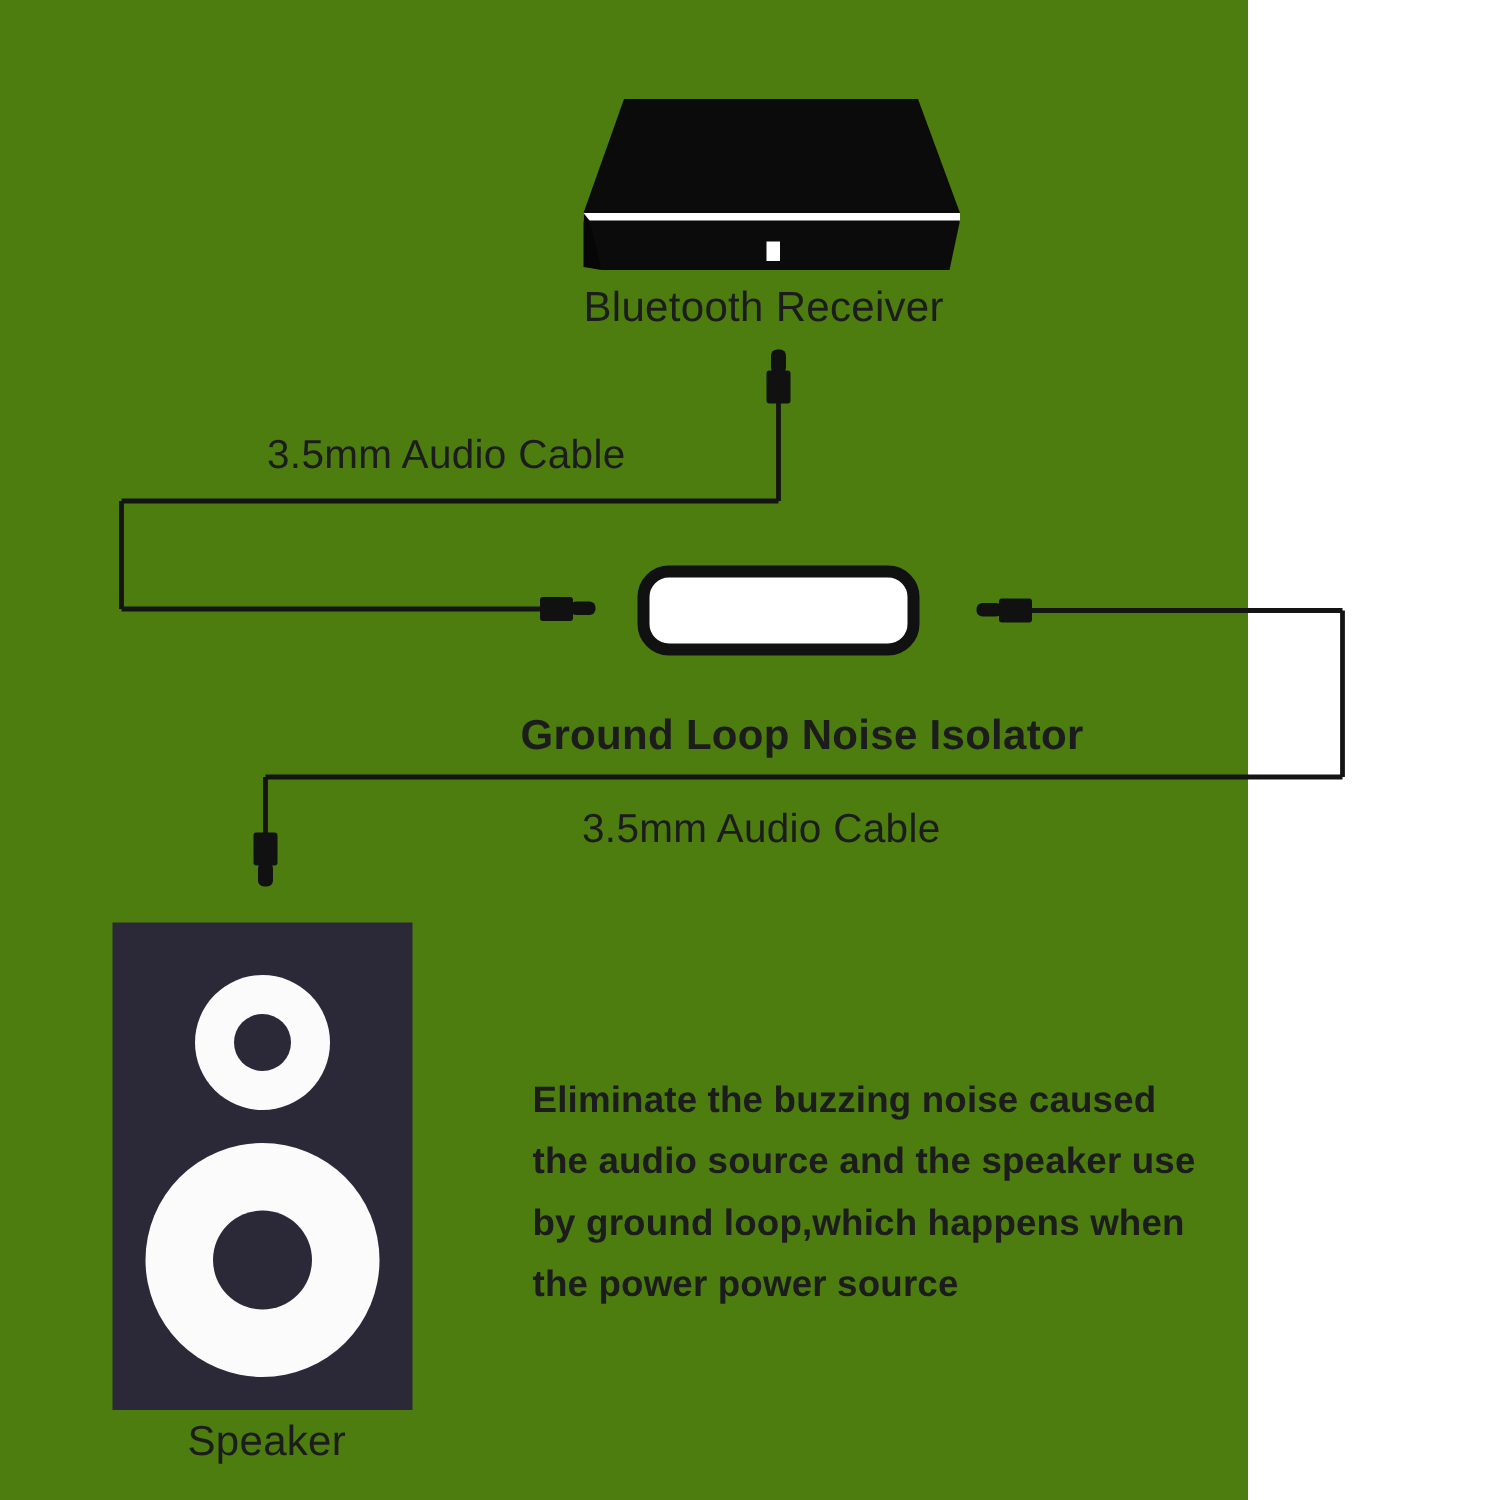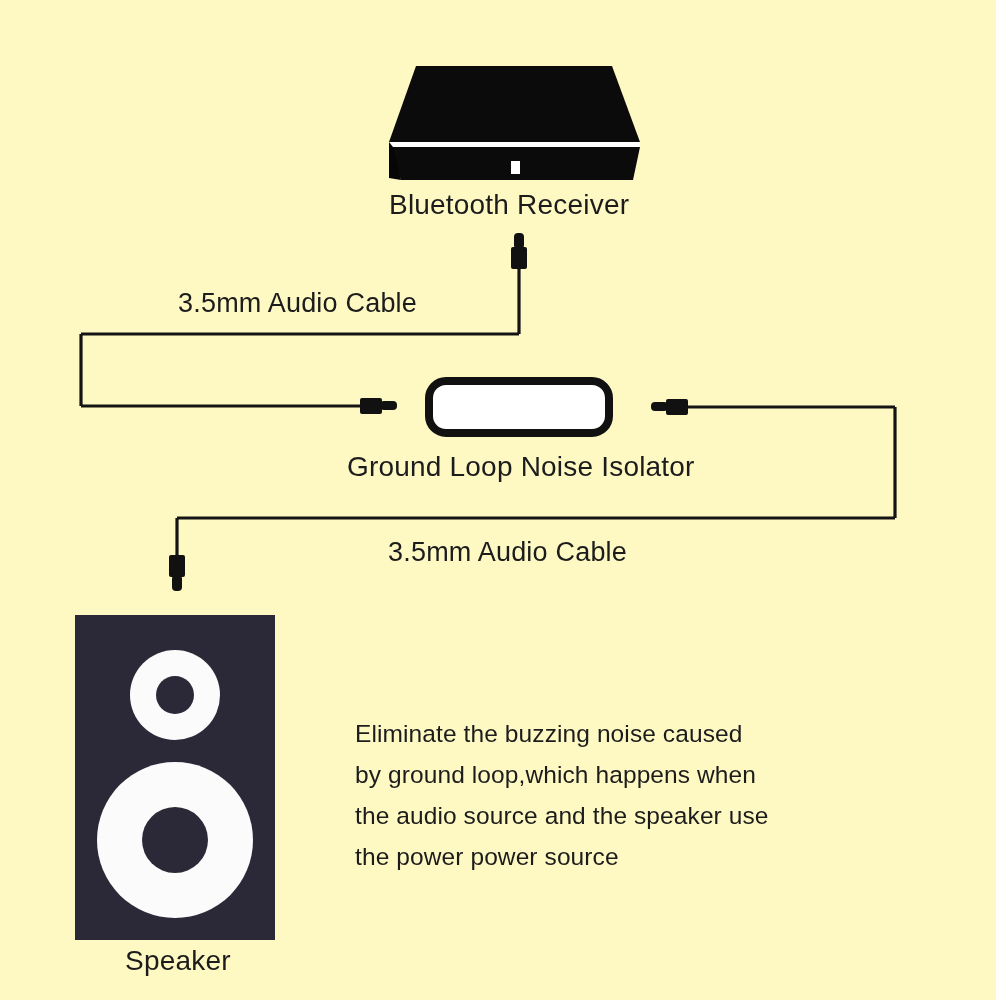--- a/index.html
+++ b/index.html
@@ -11,23 +11,23 @@
   body {
     width: 1000px;
     height: 1000px;
     overflow: hidden;
     font-family: "Liberation Sans", "DejaVu Sans", sans-serif;
     color: #1a1a1a;
     position: relative;
   }
   #diagram-root {
     position: relative;
-    width: 996px;
+    width: 832px;
     height: 1000px;
-    background: #fef9c3;
+    background: #4d7c0f;
   }
   #diagram-svg {
     position: absolute;
     left: 0;
     top: 0;
     width: 1000px;
     height: 1000px;
     display: block;
   }
   .lbl {
@@ -39,23 +39,24 @@
     -webkit-font-smoothing: antialiased;
   }
   #label-receiver {
     left: 389px;
     top: 191px;
     font-size: 28px;
     letter-spacing: 0.2px;
   }
   #label-isolator {
     left: 347px;
-    top: 453px;
+    top: 476px;
     font-size: 28px;
     letter-spacing: 0.2px;
+    font-weight: bold;
   }
   #label-cable-top {
     left: 178px;
     top: 290px;
     font-size: 27px;
     letter-spacing: 0.2px;
   }
   #label-cable-bottom {
     left: 388px;
     top: 539px;
@@ -71,21 +72,21 @@
   #description-block {
     position: absolute;
     left: 355px;
     top: 713px;
     width: 440px;
     font-size: 24.5px;
     line-height: 41px;
     color: #1c1c1c;
     letter-spacing: 0.1px;
   }
-  #description-block .desc-line { display: block; white-space: pre; }
+  #description-block .desc-line { display: block; white-space: pre; font-weight: bold; }
 </style>
 </head>
 <body>
 
 <div id="diagram-root">
 
   <svg id="diagram-svg" viewBox="0 0 1000 1000" xmlns="http://www.w3.org/2000/svg">
 
     <g>
 
@@ -162,18 +163,18 @@
   <div class="lbl" id="label-cable-top">3.5mm Audio Cable</div>
 
   <div class="lbl" id="label-isolator">Ground Loop Noise Isolator</div>
 
   <div class="lbl" id="label-cable-bottom">3.5mm Audio Cable</div>
 
   <div class="lbl" id="label-speaker">Speaker</div>
 
   <div id="description-block">
     <span class="desc-line">Eliminate the buzzing noise caused</span>
+    <span class="desc-line">the audio source and the speaker use</span>
     <span class="desc-line">by ground loop,which happens when</span>
-    <span class="desc-line">the audio source and the speaker use</span>
     <span class="desc-line">the power power source</span>
   </div>
 
 </div>
 
 </body></html>

